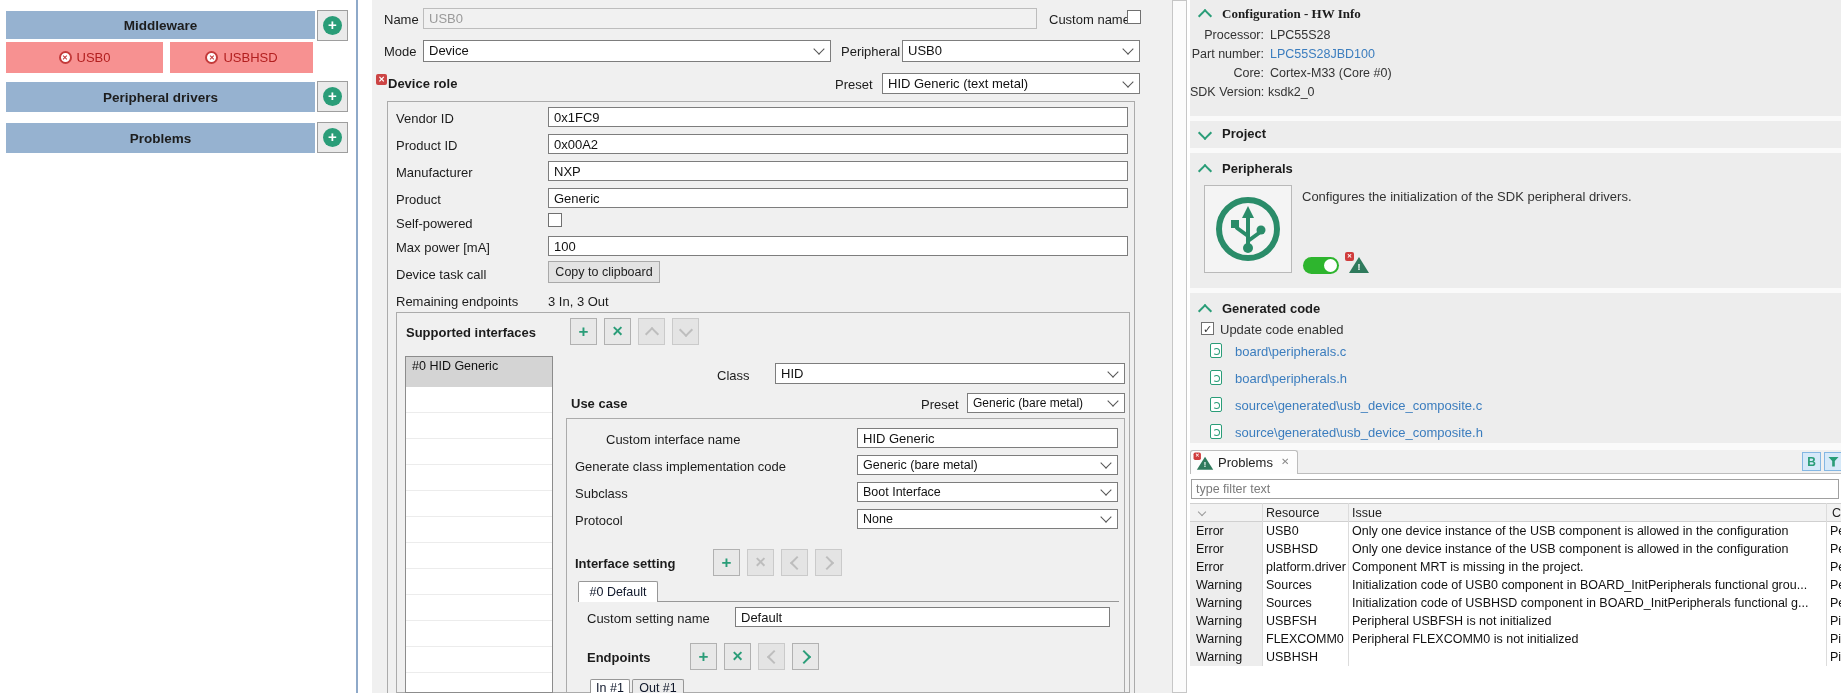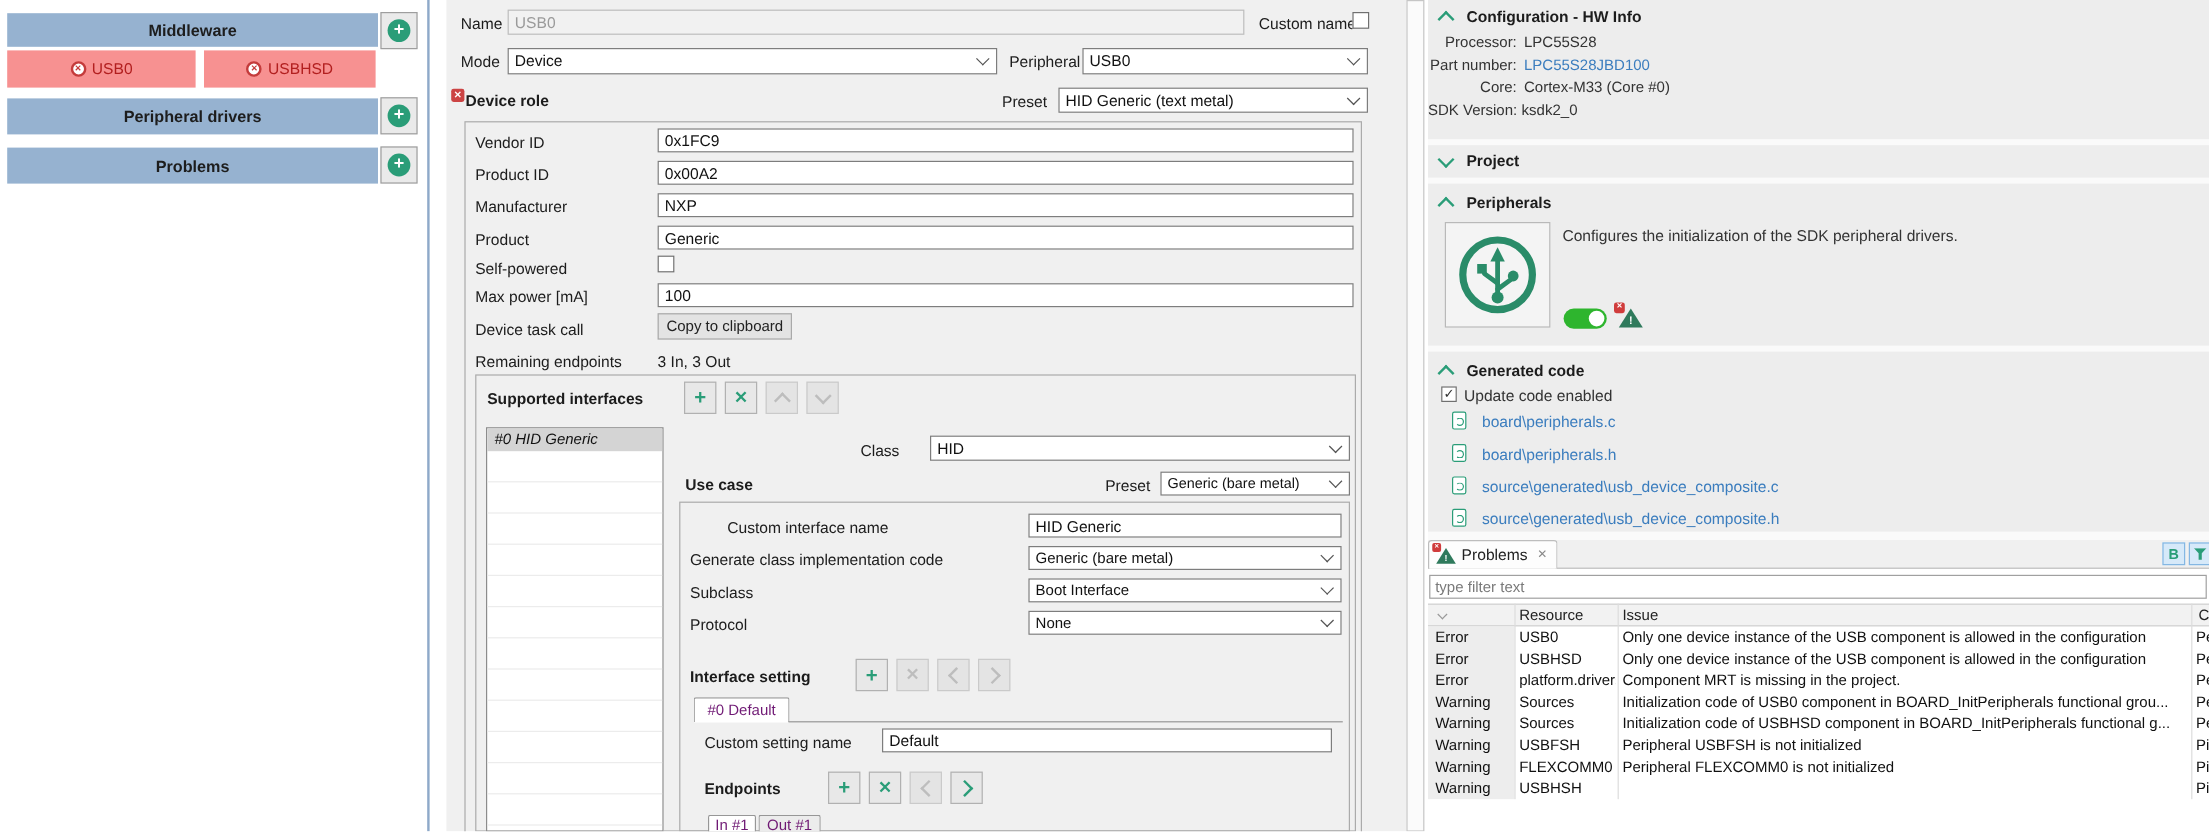--- a/index.html
+++ b/index.html
@@ -33,21 +33,21 @@
               line-height:18px;text-align:center;}
   .pinkbtn{position:absolute;top:42px;height:31px;background:#f79191;display:flex;align-items:center;justify-content:center;
            gap:5px;font-size:13px;color:#b21f1f;}
   .redcirc{width:13px;height:13px;border-radius:50%;border:2px solid #c43b3b;box-sizing:border-box;background:#fff;
            color:#c43b3b;font-size:7px;font-weight:700;line-height:9px;text-align:center;}
   .errbadge{position:absolute;width:11px;height:11px;background:#cc4444;border-radius:2px;color:#fff;font-size:8px;
             font-weight:700;line-height:11px;text-align:center;}
   .btn{position:absolute;background:#e3e3e3;border:1px solid #a9a9a9;box-sizing:border-box;font-size:12.5px;color:#222;
        display:flex;align-items:center;justify-content:center;}
   .tab{position:absolute;background:#fff;border:1px solid #979797;border-bottom:none;box-sizing:border-box;
-       font-size:12.5px;color:#701a75;display:flex;align-items:center;justify-content:center;border-radius:2px 2px 0 0;}
+       font-size:12.5px;color:#0f172a;display:flex;align-items:center;justify-content:center;border-radius:2px 2px 0 0;}
   .sec{position:absolute;left:0;width:651px;background:#ededed;}
   .sectitle{position:absolute;left:32px;font-size:13px;font-weight:700;color:#1c1c1c;white-space:nowrap;}
   .kv{position:absolute;font-size:12.5px;color:#333;white-space:nowrap;}
   .kv.r{text-align:right;width:74px;left:0;}
   .link{color:#3b7dbe;}
   .filelink{position:absolute;font-size:13px;color:#3b7dbe;white-space:nowrap;}
   .fileicon{position:absolute;width:12px;height:15px;background:#fff;border:1.5px solid #2a9d78;border-radius:2px;box-sizing:border-box;}
   .fileicon:before{content:"";position:absolute;left:2px;top:4px;width:5px;height:5px;border:1.5px solid #2a9d78;border-radius:50%;border-left-color:transparent;}
   .toggle{position:absolute;width:36px;height:17px;border-radius:9px;background:#2eb52e;}
   .toggle .knob{position:absolute;right:2px;top:2px;width:13px;height:13px;border-radius:50%;background:#fff;}
@@ -162,21 +162,21 @@
         <span class="g" style="font-size:14px;">✕</span>
       </div>
     <div class="tbtn dis" style="left:266px;top:318px;">
         <span class="c" style="transform:rotate(-135deg);margin-top:4px;"></span>
       </div>
     <div class="tbtn dis" style="left:300px;top:318px;">
         <span class="c" style="transform:rotate(45deg);margin-bottom:4px;"></span>
       </div>
 
     <div class="abs" style="left:33px;top:356px;width:148px;height:337px;background:#fff;border:1px solid #8c8c8c;box-sizing:border-box;overflow:hidden;">
-      <div style="height:19px;background:#d4d4d4;font-size:12.5px;line-height:19px;padding-left:6px;color:#111;font-style:italic;">#0 HID Generic</div>
+      <div style="height:30px;background:#d4d4d4;font-size:12.5px;line-height:19px;padding-left:6px;color:#111;">#0 HID Generic</div>
       <div class="listrow"></div>
       <div class="listrow"></div>
       <div class="listrow"></div>
       <div class="listrow"></div>
       <div class="listrow"></div>
       <div class="listrow"></div>
       <div class="listrow"></div>
       <div class="listrow"></div>
       <div class="listrow"></div>
       <div class="listrow"></div>
@@ -258,21 +258,21 @@
     <div class="tab" style="left:218px;top:679px;width:40px;height:16px;">In #1</div>
     <div class="tab" style="left:260px;top:679px;width:52px;height:16px;background:#ececec;">Out #1</div>
   </div>
 
   <div class="abs" style="left:1172px;top:0;width:15px;height:693px;background:#fbfbfb;border:1px solid #c6c6c6;box-sizing:border-box;"></div>
 
   <div class="abs" style="left:1190px;top:0;width:651px;height:693px;background:#fafafa;">
 
     <div class="sec" style="top:0;height:116px;">
       <span class="gchev up abs" style="left:10px;top:11px;"></span>
-      <div class="sectitle" style="top:6px;">Configuration - HW Info</div>
+      <div class="sectitle" style="top:6px;font-family:Liberation Serif, serif;">Configuration - HW Info</div>
       <div class="kv r" style="top:28px;">Processor:</div>
       <div class="kv" style="left:80px;top:28px;">LPC55S28</div>
       <div class="kv r" style="top:47px;">Part number:</div>
       <div class="kv link" style="left:80px;top:47px;">LPC55S28JBD100</div>
       <div class="kv r" style="top:66px;">Core:</div>
       <div class="kv" style="left:80px;top:66px;">Cortex-M33 (Core #0)</div>
       <div class="kv r" style="top:85px;">SDK Version:</div>
       <div class="kv" style="left:78px;top:85px;">ksdk2_0</div>
     </div>
 

